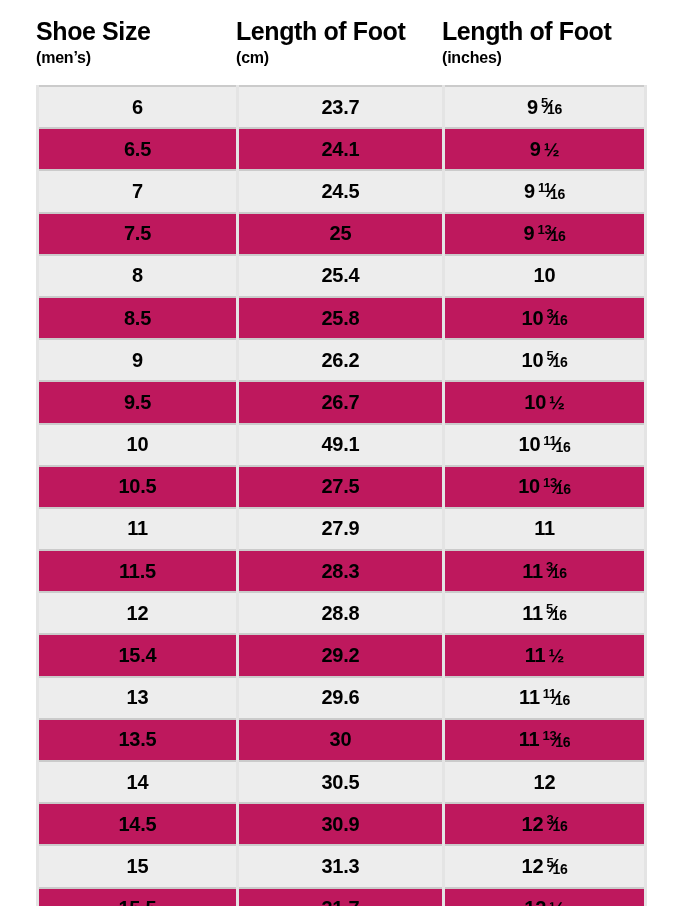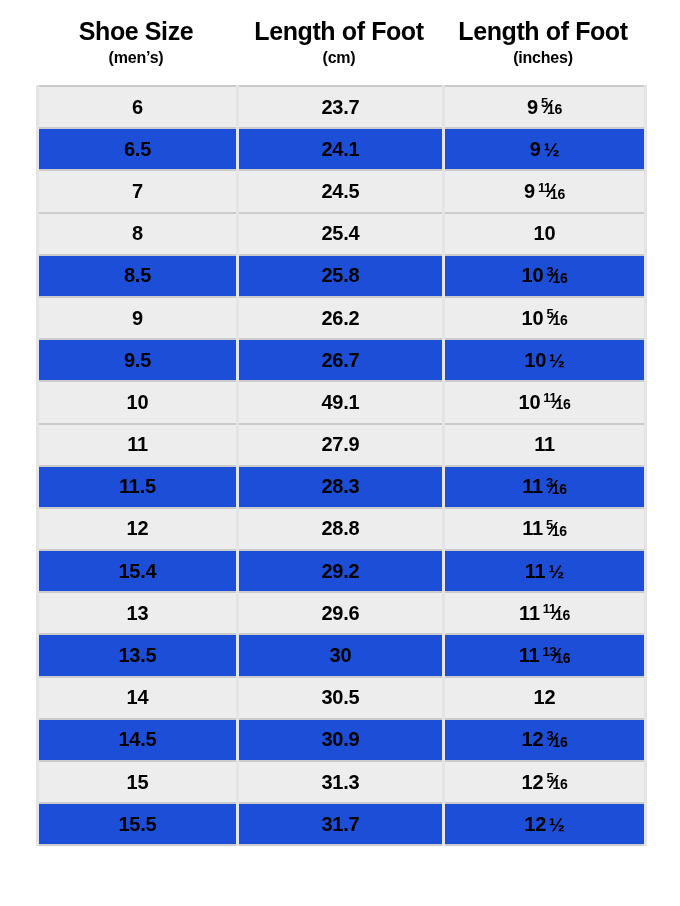--- a/index.html
+++ b/index.html
@@ -24,21 +24,21 @@
 
   
   .head-row {
     display: flex;
     width: 608px;
     margin: 0 auto;
     padding-top: 19px;
     box-sizing: border-box;
   }
   .head-cell {
-    text-align: center;
+    text-align: left;
     line-height: 1;
   }
   .head-cell.c0 { width: 200px; }
   .head-cell.c1 { width: 206px; }
   .head-cell.c2 { width: 202px; }
 
   .head-title {
     font-size: 25px;
     font-weight: bold;
     letter-spacing: -0.4px;
@@ -74,21 +74,21 @@
     font-weight: bold;
     letter-spacing: -0.2px;
     border-top: 2px solid #cbcbcb;
     border-bottom: 2px solid #cbcbcb;
     border-left: 3px solid #e4e4e4;
     border-right: 3px solid #e4e4e4;
     padding: 0;
     white-space: nowrap;
   }
   table.size-table tr.band td { background: #ededed; }
-  table.size-table tr.plain td { background: #1d4ed8; }
+  table.size-table tr.plain td { background: #be185d; }
 
   
   .val { display: inline-block; }
   .frac {
     display: inline-block;
     font-size: 14px;
     line-height: 1;
     margin-left: 3px;
     position: relative;
     top: -1px;
@@ -145,20 +145,25 @@
         <tr class="plain">
           <td>6.5</td>
           <td>24.1</td>
           <td><span class="val">9</span><span class="half">½</span></td>
         </tr>
         <tr class="band">
           <td>7</td>
           <td>24.5</td>
           <td><span class="val">9</span><span class="frac"><span class="num">11</span><span class="sl">⁄</span><span class="den">16</span></span></td>
         </tr>
+        <tr class="plain">
+          <td>7.5</td>
+          <td>25</td>
+          <td><span class="val">9</span><span class="frac"><span class="num">13</span><span class="sl">⁄</span><span class="den">16</span></span></td>
+        </tr>
         <tr class="band">
           <td>8</td>
           <td>25.4</td>
           <td><span class="val">10</span></td>
         </tr>
         <tr class="plain">
           <td>8.5</td>
           <td>25.8</td>
           <td><span class="val">10</span><span class="frac"><span class="num">3</span><span class="sl">⁄</span><span class="den">16</span></span></td>
         </tr>
@@ -170,20 +175,25 @@
         <tr class="plain">
           <td>9.5</td>
           <td>26.7</td>
           <td><span class="val">10</span><span class="half">½</span></td>
         </tr>
         <tr class="band">
           <td>10</td>
           <td>49.1</td>
           <td><span class="val">10</span><span class="frac"><span class="num">11</span><span class="sl">⁄</span><span class="den">16</span></span></td>
         </tr>
+        <tr class="plain">
+          <td>10.5</td>
+          <td>27.5</td>
+          <td><span class="val">10</span><span class="frac"><span class="num">13</span><span class="sl">⁄</span><span class="den">16</span></span></td>
+        </tr>
         <tr class="band">
           <td>11</td>
           <td>27.9</td>
           <td><span class="val">11</span></td>
         </tr>
         <tr class="plain">
           <td>11.5</td>
           <td>28.3</td>
           <td><span class="val">11</span><span class="frac"><span class="num">3</span><span class="sl">⁄</span><span class="den">16</span></span></td>
         </tr>

